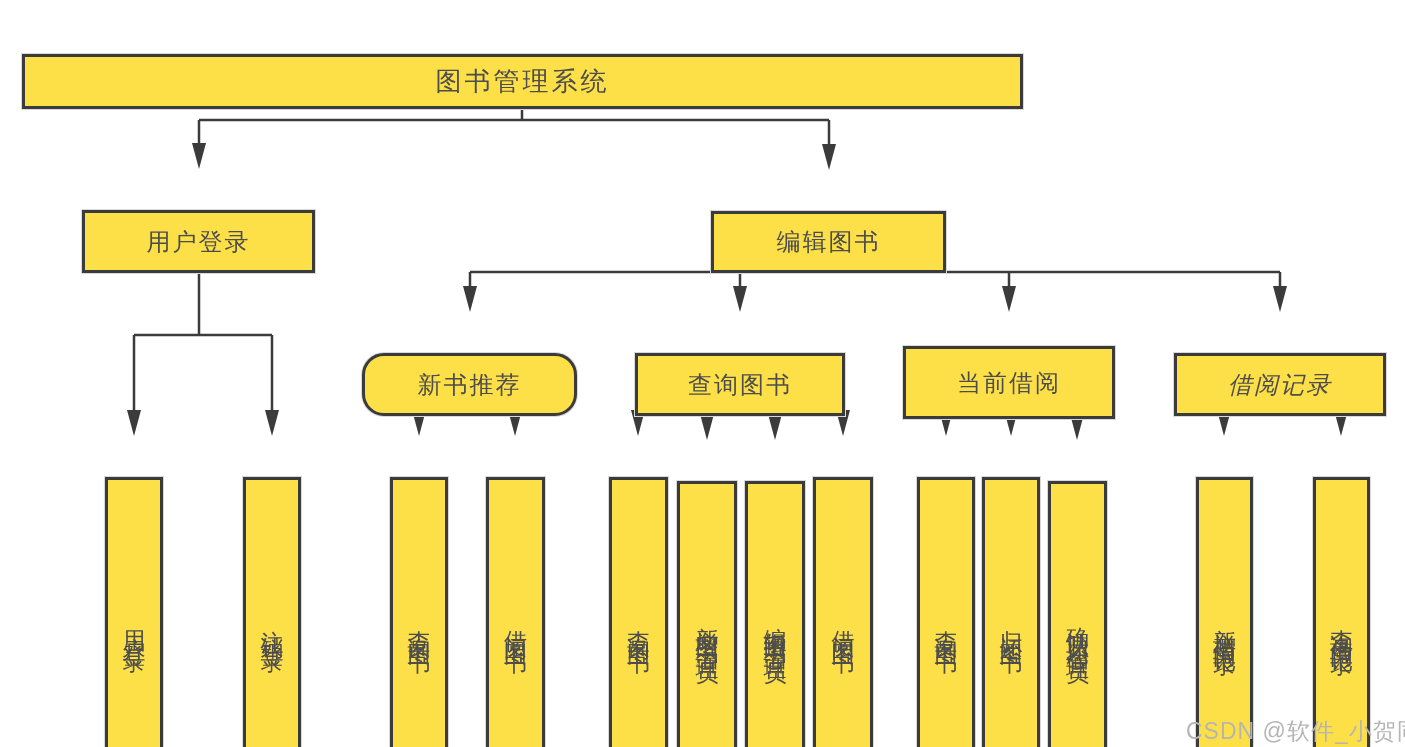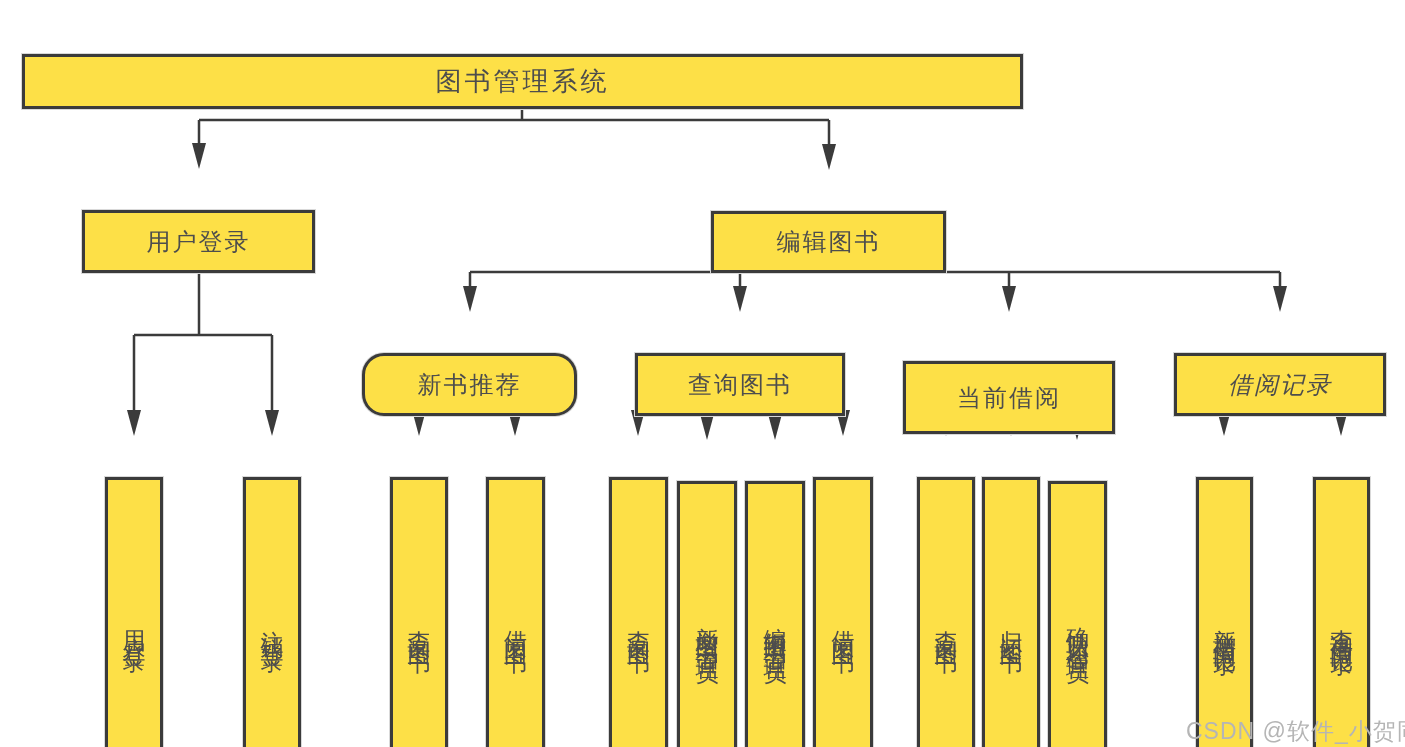--- a/index.html
+++ b/index.html
@@ -119,21 +119,21 @@
 <div class="box h-box" style="left:711px; top:171px; width:235px; height:62px;">
   <span>编辑图书</span>
 </div>
 
 <div class="box h-box" style="left:362px; top:313px; width:215px; height:63px;border-radius:22px;">
   <span>新书推荐</span>
 </div>
 <div class="box h-box" style="left:635px; top:313px; width:210px; height:63px;">
   <span>查询图书</span>
 </div>
-<div class="box h-box" style="left:903px; top:321px; width:212px; height:73px;">
+<div class="box h-box" style="left:903px; top:306px; width:212px; height:73px;">
   <span>当前借阅</span>
 </div>
 <div class="box h-box" style="left:1174px; top:313px; width:212px; height:63px;font-style:italic;">
   <span>借阅记录</span>
 </div>
 
 <div class="box v-box" style="left:105px; top:437px; width:58px; height:298px;">
   <span>用户登录</span>
 </div>
 <div class="box v-box" style="left:243px; top:437px; width:58px; height:298px;">

